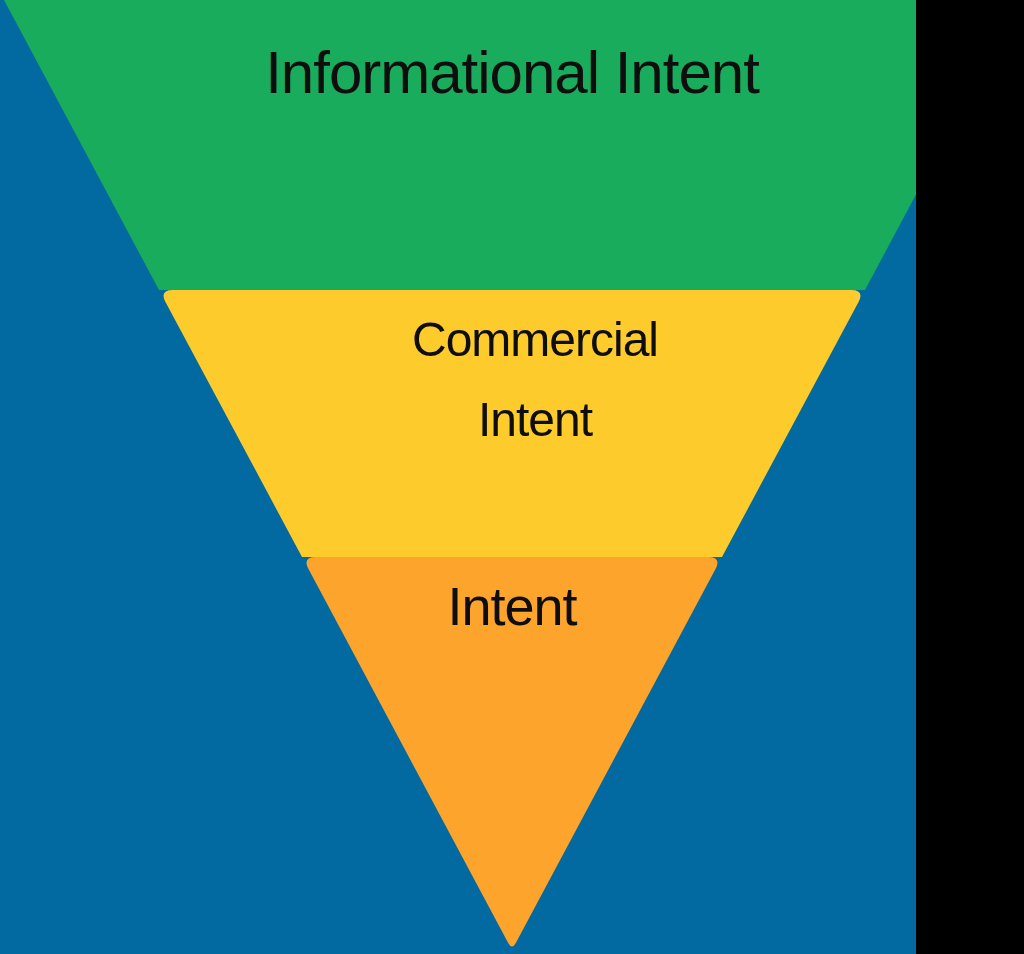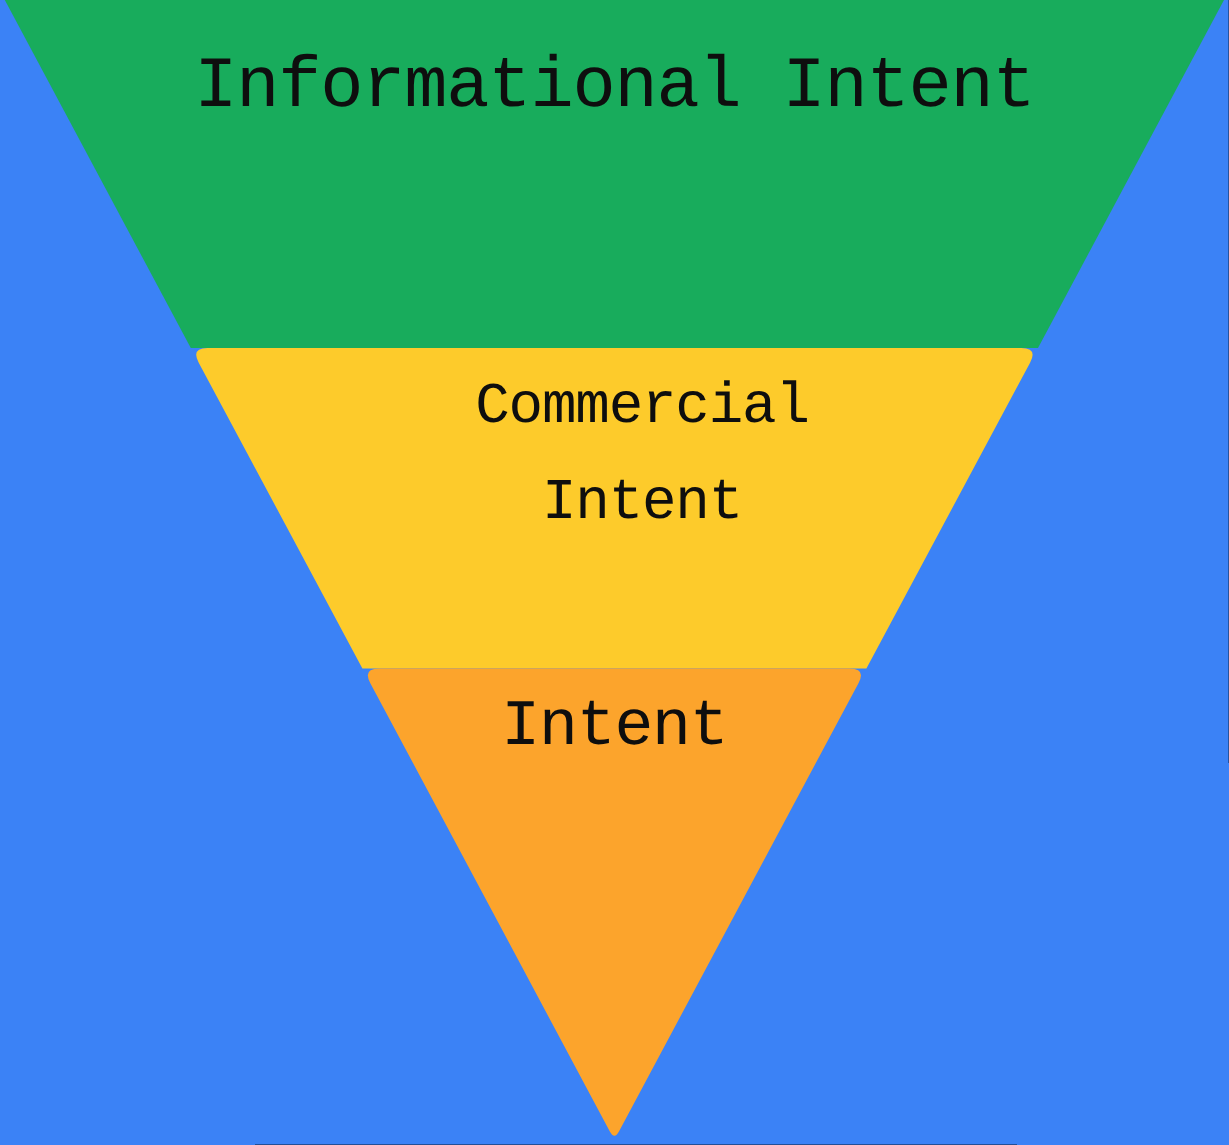--- a/index.html
+++ b/index.html
@@ -2,25 +2,25 @@
 <html><head>
 <meta charset="utf-8">
 <style>
   html, body {
     margin: 0;
     padding: 0;
     background: #000000;
   }
   .stage {
     position: relative;
-    width: 1024px;
+    width: 916px;
     height: 954px;
-    background: #3b82f6;
+    background: #0369a1;
     overflow: hidden;
-    font-family: Liberation Mono, monospace;
+    font-family: Liberation Sans, sans-serif;
   }
   .funnel-svg {
     position: absolute;
     left: 0;
     top: 0;
     width: 1024px;
     height: 954px;
     display: block;
   }
   .tier-label {

